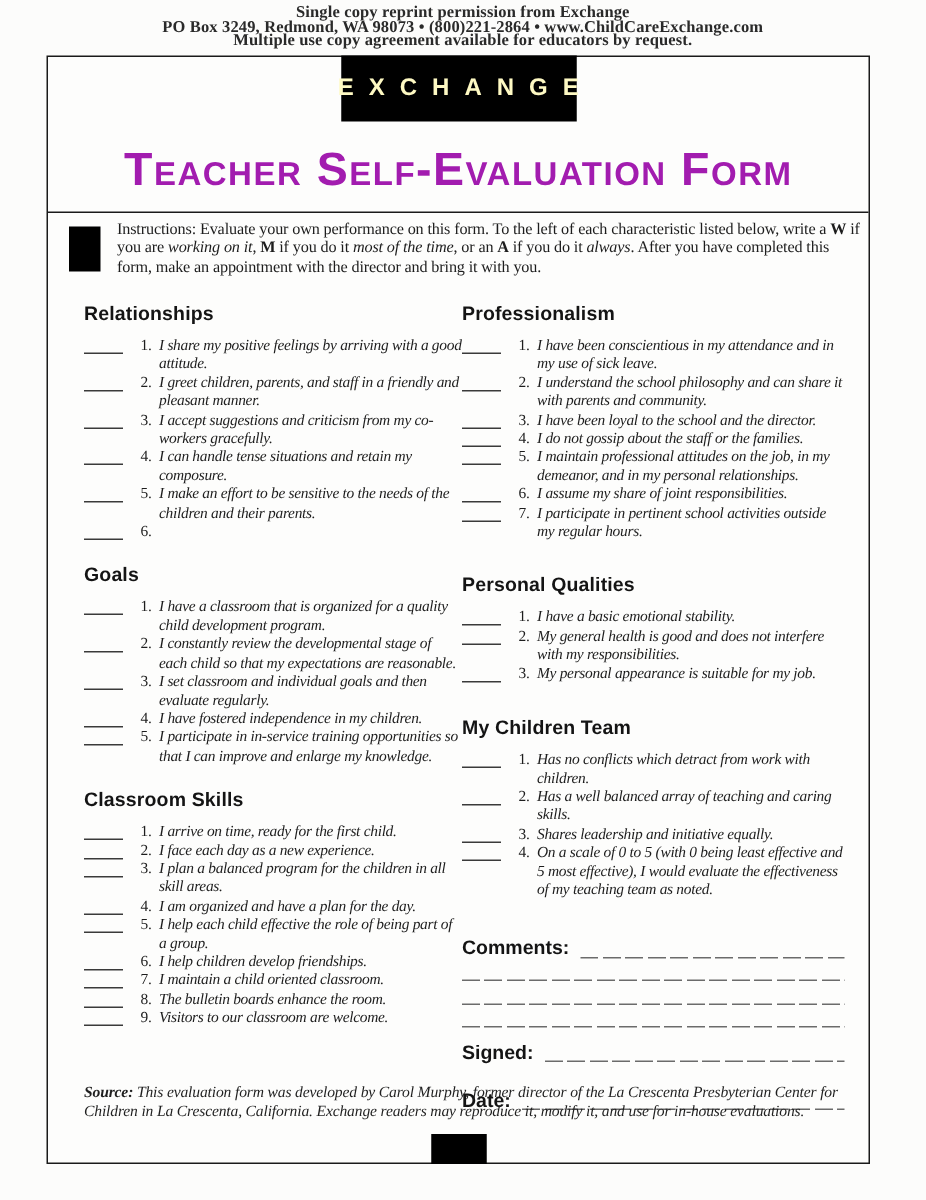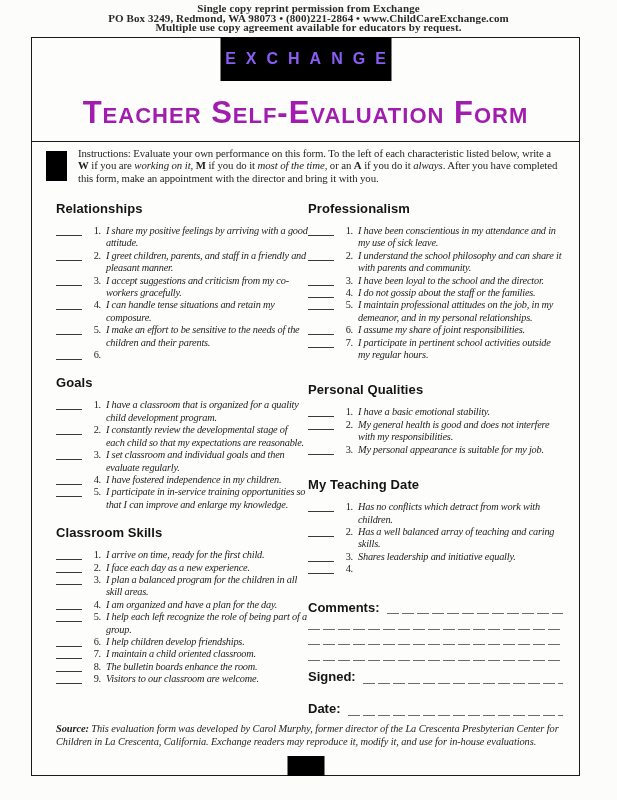--- a/index.html
+++ b/index.html
@@ -12,37 +12,37 @@
   .top-header{
     position:absolute;top:4px;left:0;right:0;text-align:center;
     font-size:11px;line-height:9.6px;color:#2a2a2a;letter-spacing:.1px;font-weight:bold;
   }
   .frame{
     position:absolute;left:31px;top:37px;width:547px;height:737px;
     border:1.5px solid #1a1a1a;background:#fdfdfc;
   }
   .brand-box{
     position:absolute;top:-1px;left:50%;transform:translateX(-50%);
-    width:171px;height:44px;background:#000;color:#8b5cf6;
+    width:157px;height:44px;background:#000;color:#fef9c3;
     display:flex;align-items:center;justify-content:center;
     font-family:"Liberation Sans", sans-serif;font-weight:bold;font-size:16px;
   }
   .brand-box span{letter-spacing:10px;margin-right:-10px;}
   .page-title{
     position:absolute;top:57px;left:0;right:0;text-align:center;
     font-family:"Liberation Sans", sans-serif;font-weight:bold;
     font-variant:small-caps;font-size:31px;letter-spacing:1px;color:#a21caf;
     white-space:nowrap;
   }
   .title-rule{
     position:absolute;top:103px;left:0;right:0;height:0;
     border-top:1.5px solid #1a1a1a;
   }
   .instructions{
-    position:absolute;top:109px;left:14px;right:18px;
+    position:absolute;top:109px;left:14px;right:5px;
     display:flex;align-items:flex-start;
   }
   .inst-square{width:21px;height:30px;background:#000;flex:none;margin-top:4px;}
   .inst-text{
     margin-left:11px;font-size:10.8px;line-height:12.4px;letter-spacing:-.1px;
   }
   .cols{
     position:absolute;top:163px;left:24px;right:3px;display:flex;
   }
   .col-left{width:252px;flex:none;}
@@ -194,21 +194,21 @@
             <span class="txt">I plan a balanced program for the children in all skill areas.</span>
           </div>
           <div class="item">
             <span class="blank"></span>
             <span class="num">4.</span>
             <span class="txt">I am organized and have a plan for the day.</span>
           </div>
           <div class="item">
             <span class="blank"></span>
             <span class="num">5.</span>
-            <span class="txt">I help each left recognize the role of being part of a group.</span>
+            <span class="txt">I help each child effective the role of being part of a group.</span>
           </div>
           <div class="item">
             <span class="blank"></span>
             <span class="num">6.</span>
             <span class="txt">I help children develop friendships.</span>
           </div>
           <div class="item">
             <span class="blank"></span>
             <span class="num">7.</span>
             <span class="txt">I maintain a child oriented classroom.</span>
@@ -277,39 +277,40 @@
               <span class="num">2.</span>
               <span class="txt">My general health is good and does not interfere with my responsibilities.</span>
             </div>
             <div class="item">
               <span class="blank"></span>
               <span class="num">3.</span>
               <span class="txt">My personal appearance is suitable for my job.</span>
             </div>
           </div>
           <div class="sec">
-            <h3>My Teaching Date</h3>
+            <h3>My Children Team</h3>
             <div class="item">
               <span class="blank"></span>
               <span class="num">1.</span>
               <span class="txt">Has no conflicts which detract from work with children.</span>
             </div>
             <div class="item">
               <span class="blank"></span>
               <span class="num">2.</span>
               <span class="txt">Has a well balanced array of teaching and caring skills.</span>
             </div>
             <div class="item">
               <span class="blank"></span>
               <span class="num">3.</span>
               <span class="txt">Shares leadership and initiative equally.</span>
             </div>
             <div class="item">
               <span class="blank"></span>
               <span class="num">4.</span>
+              <span class="txt">On a scale of 0 to 5 (with 0 being least effective and 5 most effective), I would evaluate the effectiveness of my teaching team as noted.</span>
             </div>
           </div>
         </div>
 
       <div class="fill-block">
         <div class="fill-row">
           <span>Comments:</span>
           <span class="uline"></span>
         </div>
         <div>

